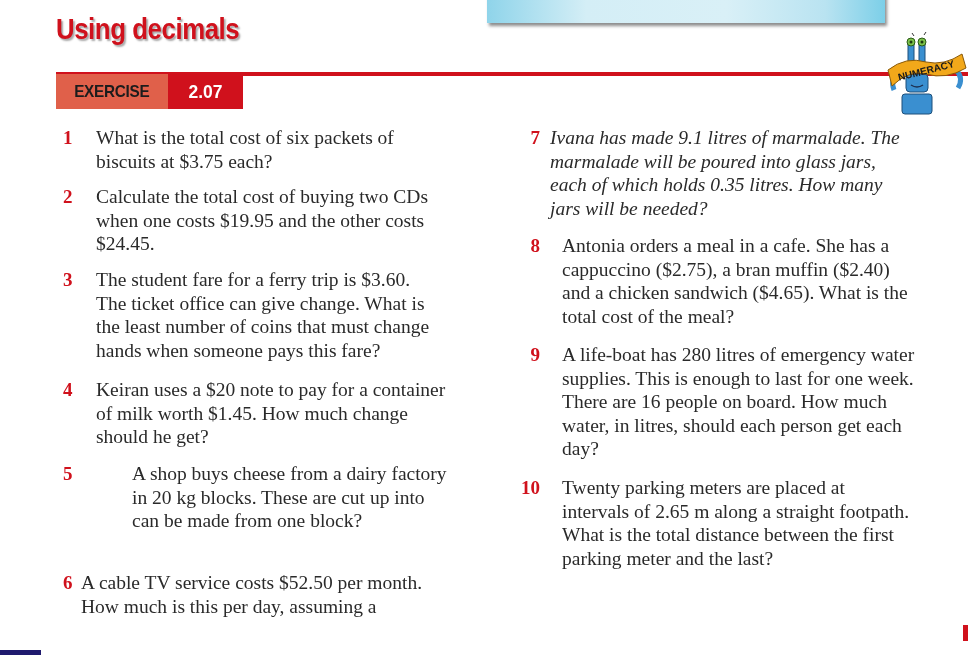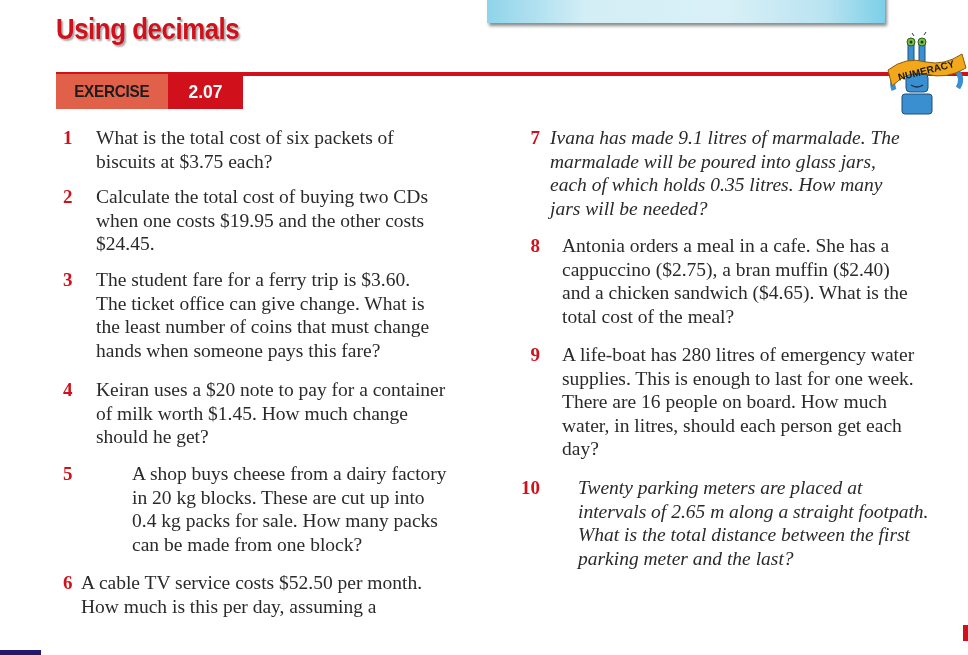--- a/index.html
+++ b/index.html
@@ -132,21 +132,20 @@
       <div>of milk worth $1.45. How much change</div>
       <div>should he get?</div>
     </div>
   </div>
 
   <div class="question" style="left:63px; top:462px; width:420px; height:96px;">
     <span class="q-num">5</span>
     <div class="q-text" style="left:33px;margin-left:36px;">
       <div>A shop buys cheese from a dairy factory</div>
       <div>in 20 kg blocks. These are cut up into</div>
-      <div>0.4 kg packs for sale. How many packs</div>
       <div>can be made from one block?</div>
     </div>
   </div>
 
   <div class="question" style="left:63px; top:571px; width:430px; height:72px;">
     <span class="q-num">6</span>
     <div class="q-text" style="left:18px;">
       <div>A cable TV service costs $52.50 per month.</div>
       <div>How much is this per day, assuming a</div>
     </div>
@@ -180,21 +179,21 @@
       <div>A life-boat has 280 litres of emergency water</div>
       <div>supplies. This is enough to last for one week.</div>
       <div>There are 16 people on board. How much</div>
       <div>water, in litres, should each person get each</div>
       <div>day?</div>
     </div>
   </div>
 
   <div class="question" style="left:510px; top:476px; width:458px; height:96px;">
     <span class="q-num">10</span>
-    <div class="q-text" style="left:68px;font-style:italic;">
+    <div class="q-text" style="left:52px;">
       <div>Twenty parking meters are placed at</div>
       <div>intervals of 2.65 m along a straight footpath.</div>
       <div>What is the total distance between the first</div>
       <div>parking meter and the last?</div>
     </div>
   </div>
 </div>
 
 <div class="left-tab"></div>
 <div class="right-marker"></div>

